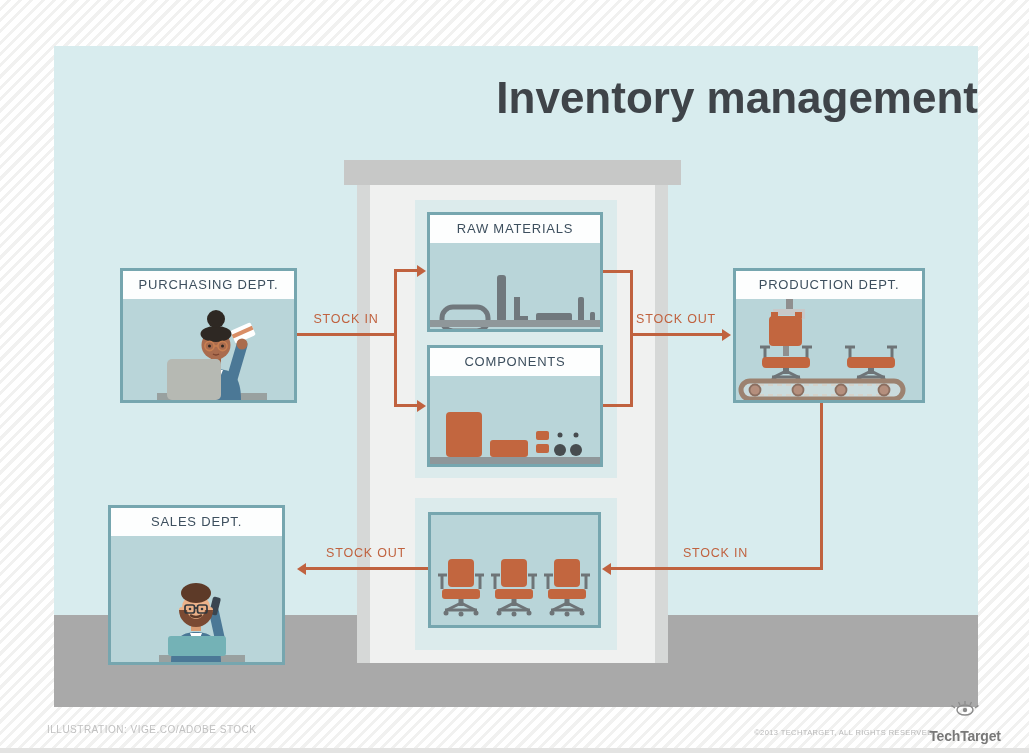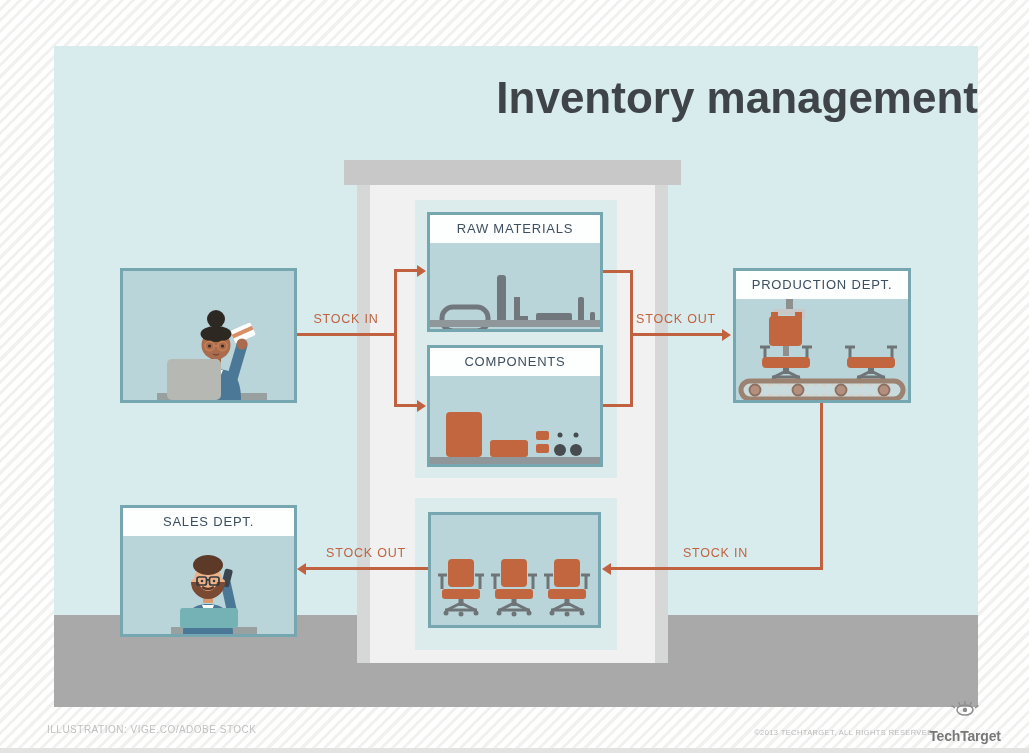--- a/index.html
+++ b/index.html
@@ -19,22 +19,22 @@
   .panel-top { left:415px; top:200px; width:202px; height:278px; }
   .panel-bottom { left:415px; top:498px; width:202px; height:152px; }
   .title { left:54px; top:76px; width:924px; text-align:right;
            font-size:44px; line-height:44px; font-weight:bold; color:#3f4449; }
   .node { border:3px solid #76a6af; background:#b9d5d9; box-sizing:border-box; }
   .node-header { height:28px; line-height:28px; background:#fdfefe; text-align:center;
                  font-size:13px; letter-spacing:0.8px; color:#3d4f5e; }
   .node-body { position:absolute; left:0; right:0; bottom:0; top:28px; overflow:hidden; }
   .node-body svg { position:absolute; left:0; bottom:0; display:block; }
   .n-purchasing { left:120px; top:268px; width:177px; height:135px; }
-  .n-production { left:733px; top:268px; width:178px; height:135px; }
-  .n-sales      { left:120px; top:505px; width:177px; height:132px; }
+  .n-production { left:733px; top:268px; width:192px; height:135px; }
+  .n-sales      { left:108px; top:505px; width:177px; height:160px; }
   .n-raw        { left:427px; top:212px; width:176px; height:120px; }
   .n-components { left:427px; top:345px; width:176px; height:122px; }
   .n-finished   { left:428px; top:512px; width:173px; height:116px; }
   .line { background:#c0623f; }
   .flow-label { color:#c0623f; font-size:12.5px; letter-spacing:0.8px; text-align:center; }
   .arr-r { width:0; height:0; border-left:9px solid #c0623f; border-top:6px solid transparent; border-bottom:6px solid transparent; }
   .arr-l { width:0; height:0; border-right:9px solid #c0623f; border-top:6px solid transparent; border-bottom:6px solid transparent; }
   .credit { left:47px; top:724px; font-size:10px; letter-spacing:0.5px; color:#c1c1c1; }
   .copyright { top:728px; right:96px; font-size:7.5px; letter-spacing:0.4px; color:#b8b8b8; }
   .brand { top:701px; right:24px; width:80px; text-align:center; }
@@ -74,20 +74,21 @@
   <div class="abs line" style="left:820px;top:403px;width:3px;height:166px;"></div>
   <div class="abs line" style="left:611px;top:567px;width:212px;height:3px;"></div>
   <div class="abs arr-l" style="left:602px;top:563px;"></div>
   <div class="abs flow-label" style="left:663px;top:546px;width:105px;">STOCK IN</div>
 
   <div class="abs line" style="left:306px;top:567px;width:122px;height:3px;"></div>
   <div class="abs arr-l" style="left:297px;top:563px;"></div>
   <div class="abs flow-label" style="left:312px;top:546px;width:108px;">STOCK OUT</div>
 
   <div class="abs node n-purchasing">
+    <div class="node-header">PURCHASING DEPT.</div>
     <div class="node-body">
       <svg width="171" height="101" viewBox="0 0 171 101">
         <rect x="34" y="94" width="110" height="7" fill="#99a1a0"></rect>
         <line x1="109" y1="80" x2="119" y2="46" stroke="#4b7896" stroke-width="11" stroke-linecap="round"></line>
         <g transform="rotate(-24 120 34)">
           <rect x="109" y="27" width="22" height="14" rx="2" fill="#ffffff"></rect>
           <rect x="109" y="31" width="22" height="4" fill="#d98e66"></rect>
         </g>
         <circle cx="119" cy="45" r="5.5" fill="#aa6c4e"></circle>
         <path d="M66,101 C66,78 76,70 93,70 C110,70 118,78 118,101 Z" fill="#4b7896"></path>

